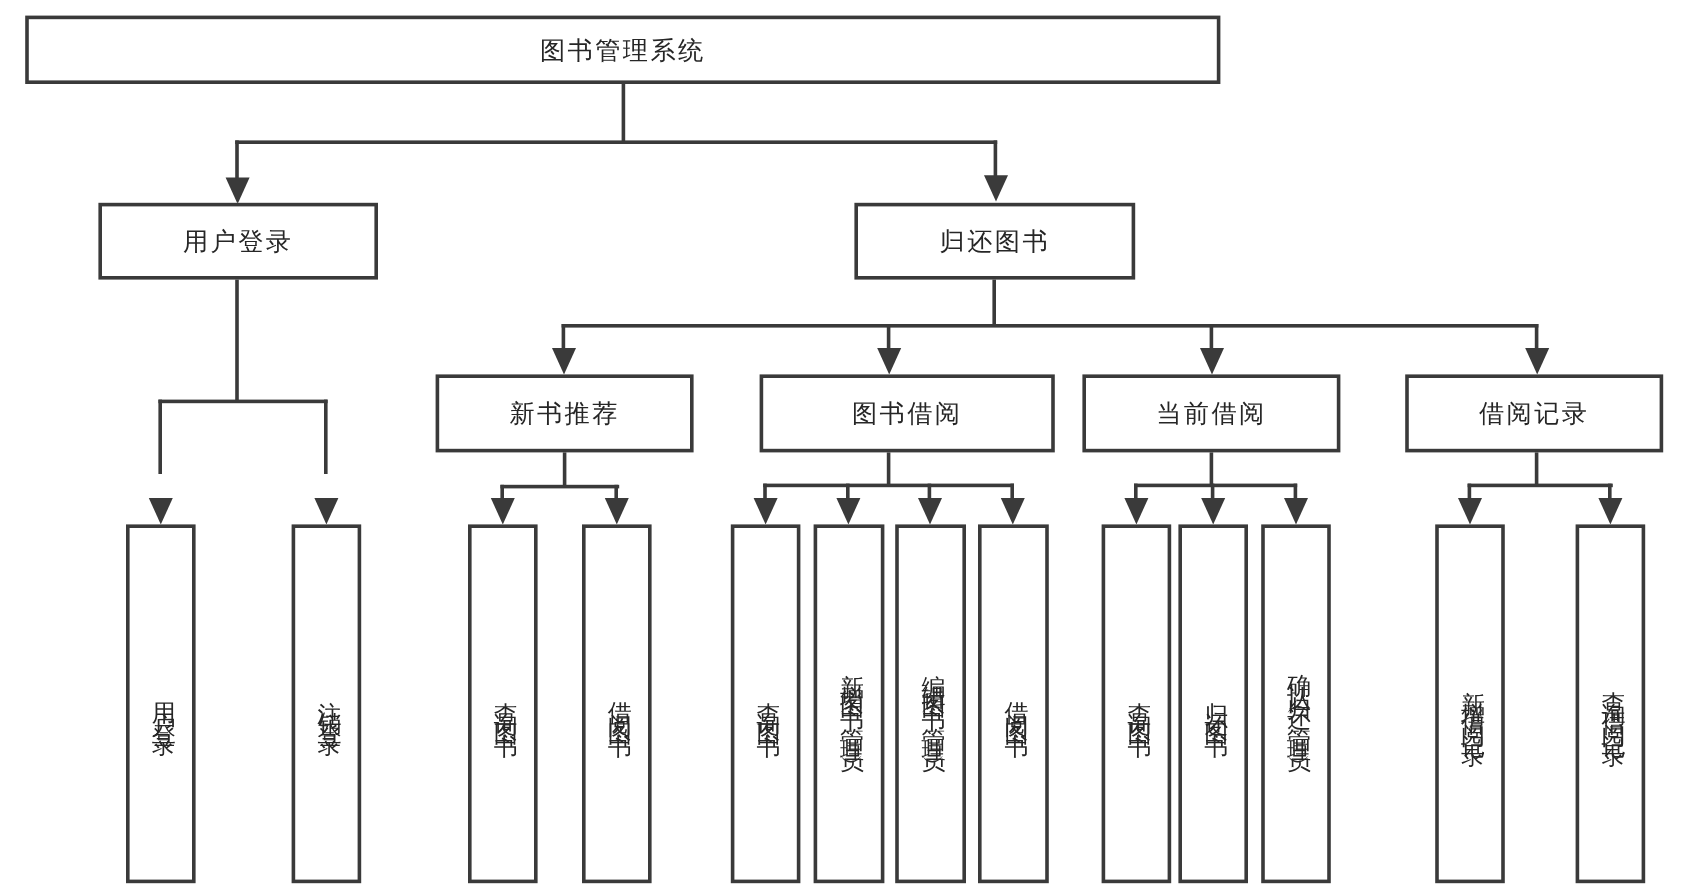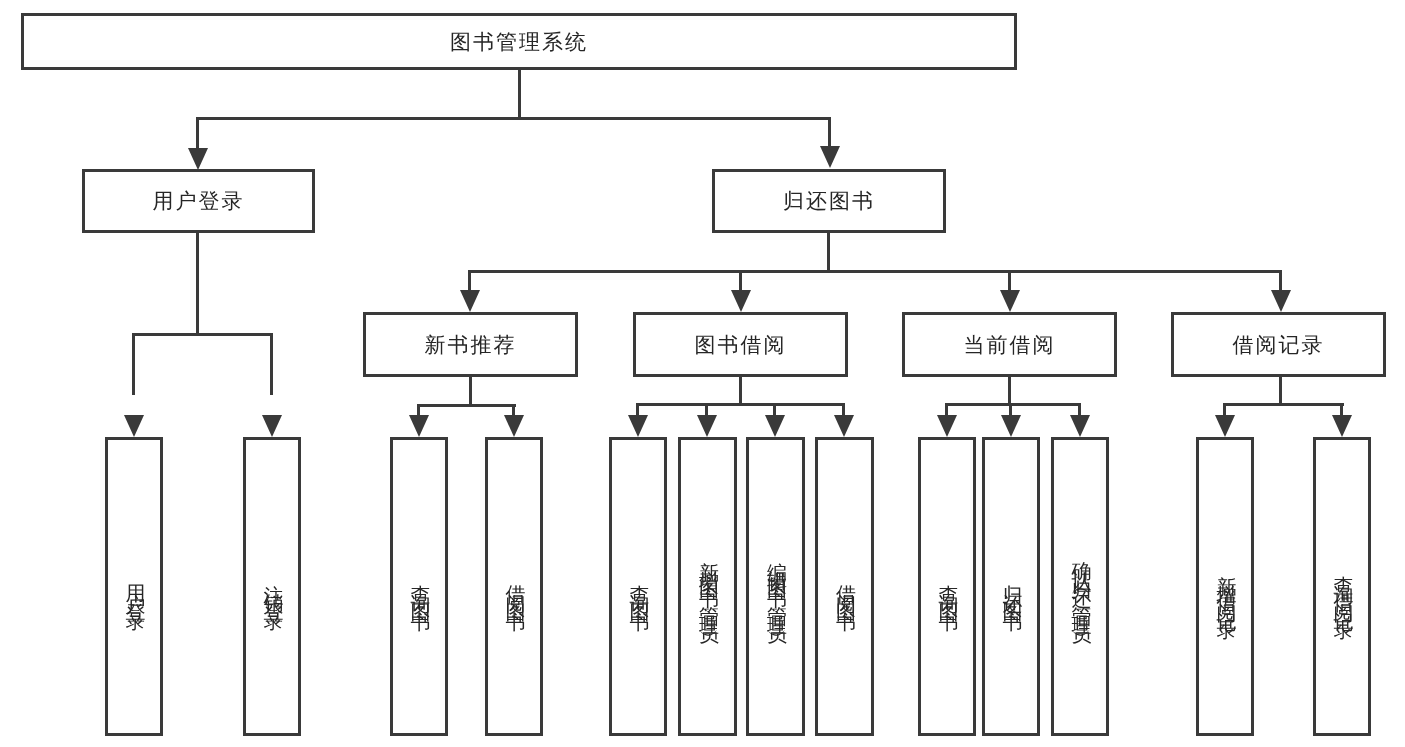--- a/index.html
+++ b/index.html
@@ -95,21 +95,21 @@
   <div class="vl" style="left:739px;top:270px;height:20px"></div>
   <div class="arrow" style="left:731px;top:290px"></div>
   <div class="vl" style="left:1008px;top:270px;height:20px"></div>
   <div class="arrow" style="left:1000px;top:290px"></div>
   <div class="vl" style="left:1279px;top:270px;height:20px"></div>
   <div class="arrow" style="left:1271px;top:290px"></div>
 
   <div class="node" style="left:363px;top:312px;width:215px;height:65px">
     <span>新书推荐</span>
   </div>
-  <div class="node" style="left:633px;top:312px;width:215px;height:65px">
+  <div class="node" style="left:633px;top:312px;width:246px;height:65px">
     <span>图书借阅</span>
   </div>
   <div class="node" style="left:1171px;top:312px;width:215px;height:65px">
     <span>借阅记录</span>
   </div>
   <div class="node" style="left:902px;top:312px;width:215px;height:65px">
     <span>当前借阅</span>
   </div>
 
   <div class="vl" style="left:469px;top:377px;height:29px"></div>

